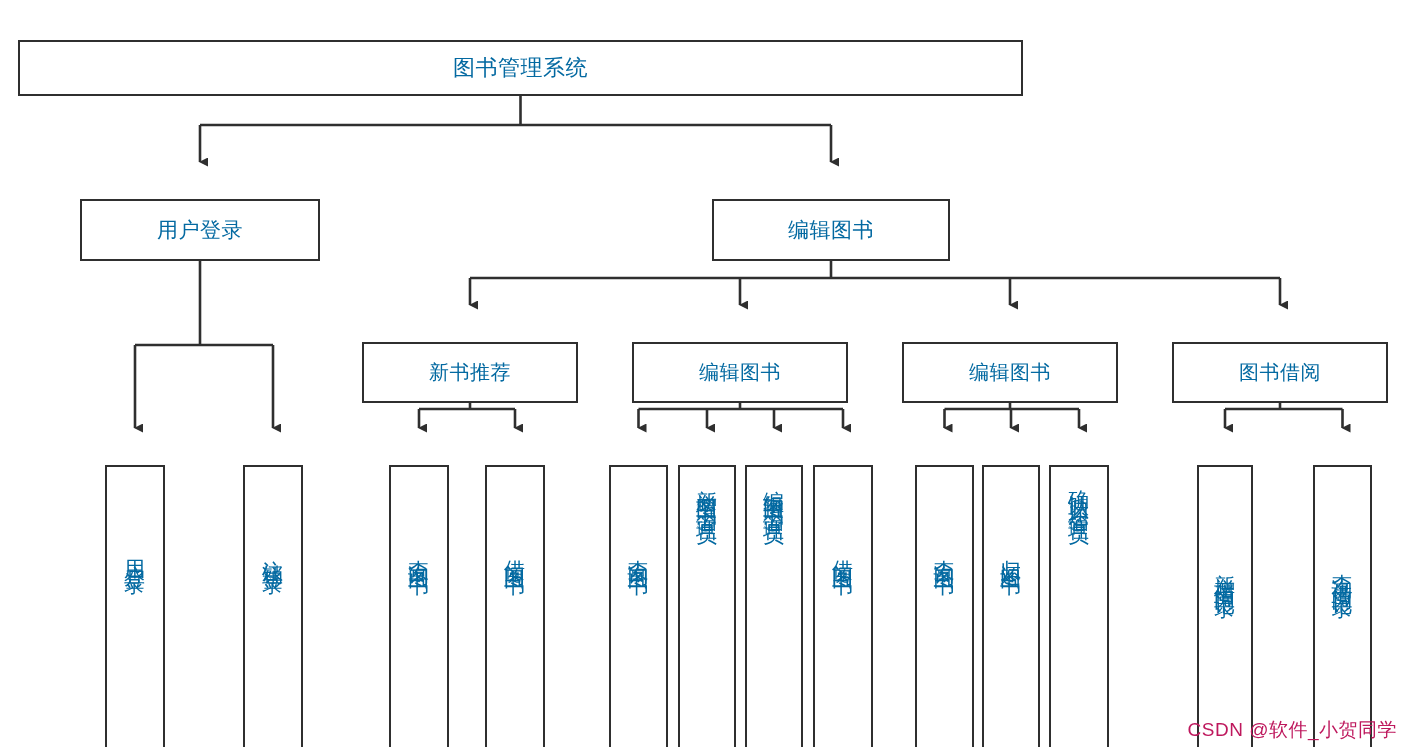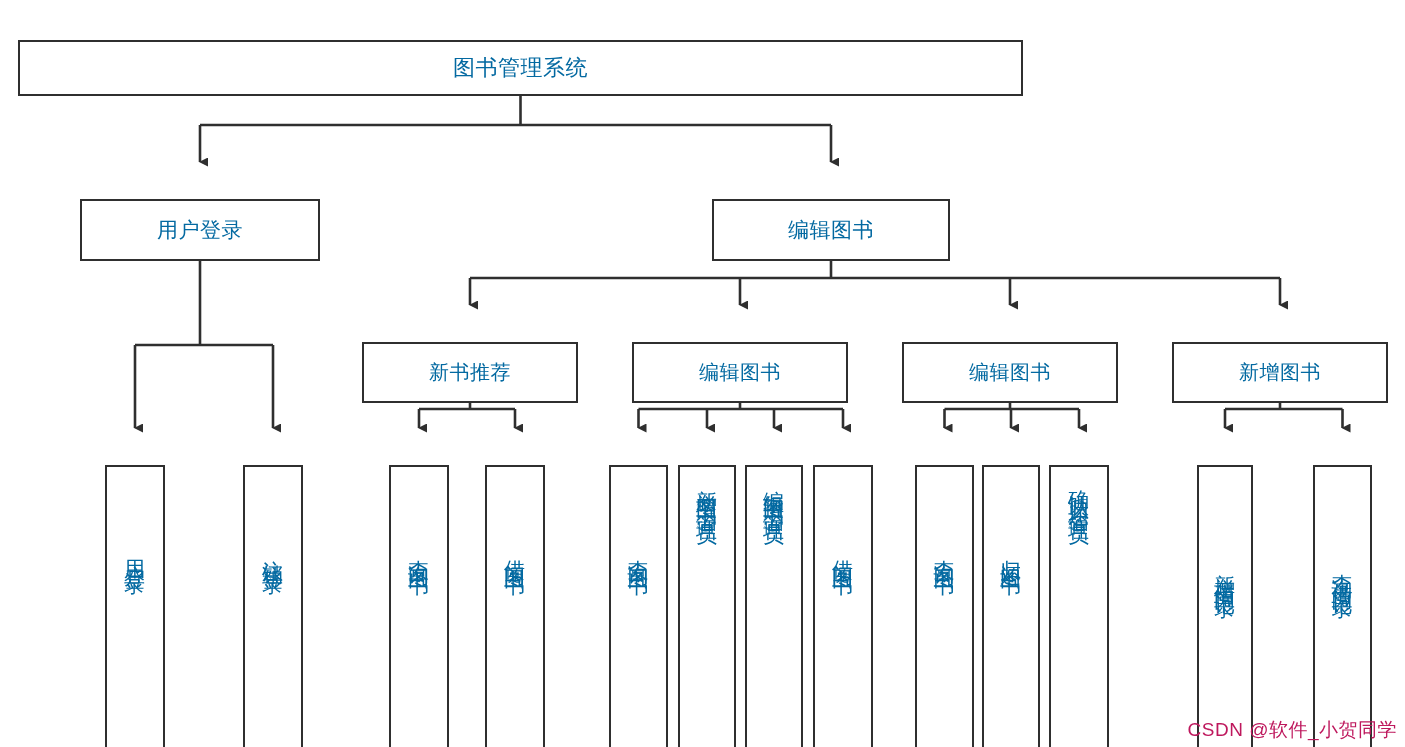--- a/index.html
+++ b/index.html
@@ -134,21 +134,21 @@
   <div class="node level3" style="left: 362px; top: 314px; width: 216px; height: 61px;">
     <span class="label">新书推荐</span>
   </div>
   <div class="node level3" style="left: 632px; top: 314px; width: 216px; height: 61px;">
     <span class="label">编辑图书</span>
   </div>
   <div class="node level3" style="left: 902px; top: 314px; width: 216px; height: 61px;">
     <span class="label">编辑图书</span>
   </div>
   <div class="node level3" style="left: 1172px; top: 314px; width: 216px; height: 61px;">
-    <span class="label">新增图书</span>
+    <span class="label">图书借阅</span>
   </div>
 
   <div class="node leaf mid-text" style="left: 105px; top: 437px; width: 60px; height: 297px;">
     <span class="label">用户登录</span>
   </div>
   <div class="node leaf mid-text" style="left: 243px; top: 437px; width: 60px; height: 297px;">
     <span class="label">注销登录</span>
   </div>
   <div class="node leaf mid-text" style="left: 389px; top: 437px; width: 60px; height: 297px;">
     <span class="label">查询图书</span>

